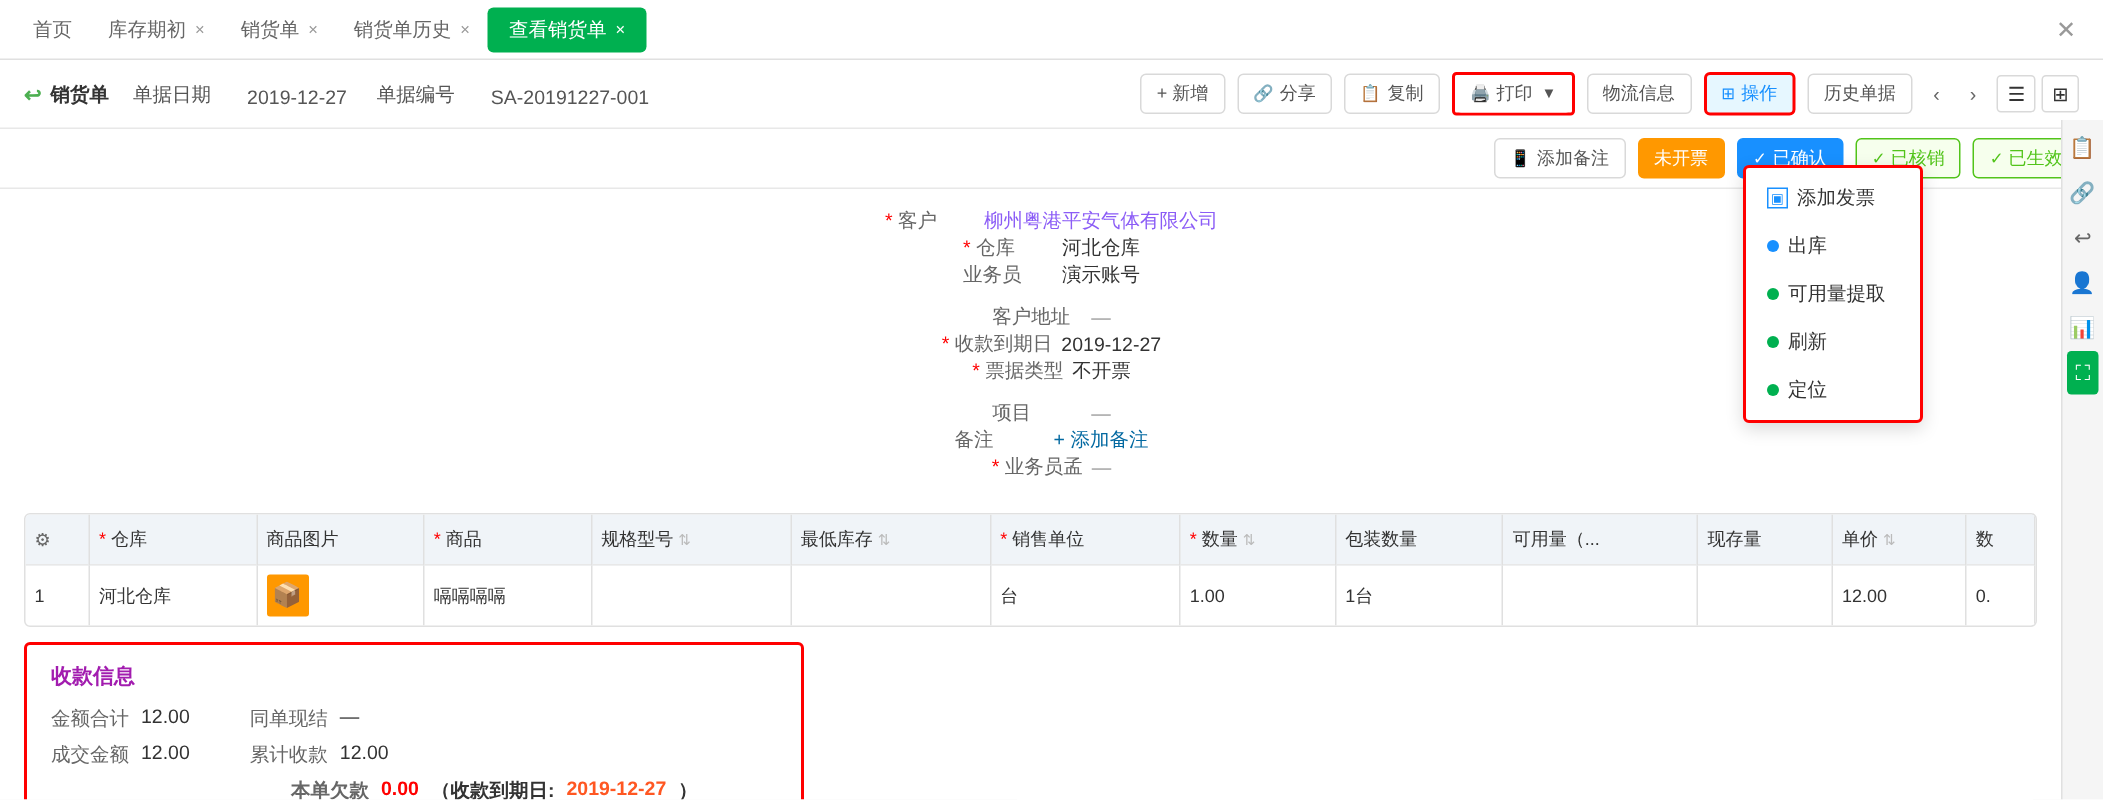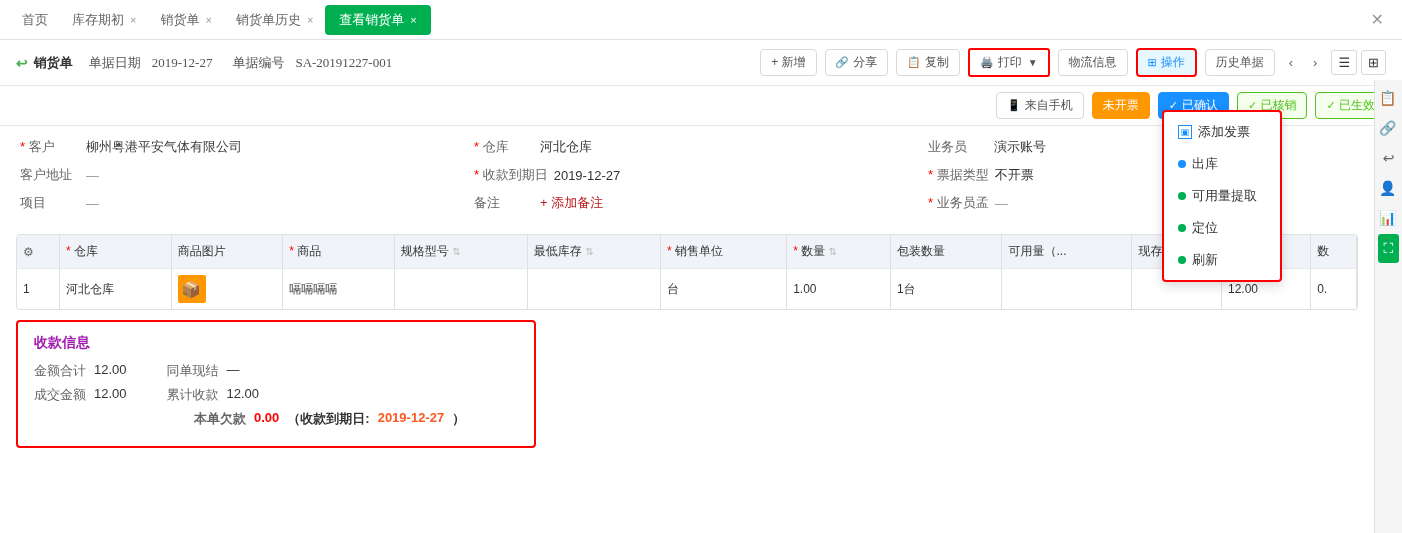--- a/index.html
+++ b/index.html
@@ -15,44 +15,44 @@
     .tab-close-btn { color: #999; cursor: pointer; font-size: 16px; padding: 4px 8px; }
 
     
     .content { background: #fff; height: calc(533px - 40px); overflow: hidden; position: relative; }
 
     
     .sub-header { display: flex; align-items: center; padding: 8px 16px; border-bottom: 1px solid #e8e8e8; gap: 16px; background: #fff; }
     .doc-title { display: flex; align-items: center; gap: 6px; color: #333; font-weight: bold; }
     .doc-icon { color: #4CAF50; font-size: 14px; }
     .doc-meta { display: flex; align-items: center; gap: 20px; font-size: 13px; color: #555; }
-    .doc-meta span { display: flex; align-items: center; gap: 7px; font-family: Liberation Serif, serif; }
+    .doc-meta span { display: flex; align-items: flex-end; gap: 20px; }
     .toolbar-right { margin-left: auto; display: flex; align-items: center; gap: 8px; justify-content: center; }
     .toolbar-btn { display: flex; align-items: center; gap: 4px; padding: 4px 10px; border: 1px solid #d9d9d9; border-radius: 4px; cursor: pointer; font-size: 12px; color: #555; background: #fff; }
     .toolbar-btn.active { background: #e6f7ff; border-color: #1890ff; color: #1890ff; }
     .status-btn { padding: 4px 10px; border-radius: 4px; font-size: 12px; cursor: pointer; border: 1px solid; }
     .status-btn.green { background: #f6ffed; border-color: #52c41a; color: #52c41a; }
     .nav-arrow { padding: 4px 6px; cursor: pointer; color: #666; }
 
     
     .action-bar { display: flex; align-items: center; padding: 6px 16px; background: #fff; border-bottom: 1px solid #e8e8e8; gap: 8px; justify-content: flex-end; }
     .action-btn { display: flex; align-items: center; gap: 4px; padding: 4px 10px; border: 1px solid #d9d9d9; border-radius: 4px; cursor: pointer; font-size: 12px; color: #555; background: #fff; }
     .action-btn.blue { background: #1890ff; color: #fff; border-color: #1890ff; }
     .action-btn.orange { background: #ff9800; color: #fff; border-color: #ff9800; }
 
     
     .form-area { padding: 12px 20px; background: #fff; }
-    .form-row { display: flex; margin-bottom: 10px; gap: 0; }
+    .form-row { display: flex; align-items: center; margin-bottom: 10px; gap: 0; flex-direction: column; }
     .form-field { display: flex; align-items: center; flex: 1; gap: 6px; }
     .form-label { color: #666; white-space: nowrap; font-size: 13px; min-width: 60px; }
     .form-label.required::before { content: '* '; color: red; }
     .form-value { color: #333; font-size: 13px; }
-    .form-value.link { color: #404040; cursor: pointer; font-family: Liberation Serif, serif; }
+    .form-value.link { color: #8b5cf6; cursor: pointer; font-family: Liberation Serif, serif; }
     .form-value.muted { color: #999; }
-    .add-note { color: #b91c1c; cursor: pointer; display: flex; align-items: center; gap: 2px; font-size: 13px; }
+    .add-note { color: #0369a1; cursor: pointer; display: flex; align-items: center; gap: 2px; font-size: 13px; }
 
     
     .table-wrap { margin: 0 16px; border: 1px solid #e0e0e0; border-radius: 4px; overflow: hidden; }
     table { width: 100%; border-collapse: collapse; font-size: 12px; }
     thead tr { background: #f0f4f8; }
     thead th { padding: 8px 6px; text-align: left; font-weight: normal; color: #333; border-right: 1px solid #e0e0e0; white-space: nowrap; }
     thead th .required { color: red; }
     tbody tr td { padding: 6px 6px; border-right: 1px solid #e0e0e0; border-top: 1px solid #e8e8e8; color: #333; }
     tbody tr.subtotal td { background: #fafafa; color: #999; }
     .gear-icon { color: #666; cursor: pointer; }
@@ -162,21 +162,21 @@
         <div style="display:flex; gap:4px;">
           <div style="padding:4px 6px; border:1px solid #d9d9d9; border-radius:3px; cursor:pointer;">☰</div>
           <div style="padding:4px 6px; border:1px solid #d9d9d9; border-radius:3px; cursor:pointer;">⊞</div>
         </div>
       </div>
     </div>
 
     <div class="action-bar">
       <div class="action-btn">
         <span style="font-size:11px;">📱</span>
-        <span>来自手机</span>
+        <span>添加备注</span>
       </div>
       <div class="action-btn orange">
         <span>未开票</span>
       </div>
       <div class="action-btn blue">
         <span style="font-size:11px;">✓</span>
         <span>已确认</span>
       </div>
       <div class="status-btn green">
         <span style="font-size:11px;">✓</span>
@@ -317,25 +317,25 @@
       <div class="dropdown-item">
         <span class="dot-blue" style="width:8px;height:8px;border-radius:50%;background:#1890ff;display:inline-block;"></span>
         <span>出库</span>
       </div>
       <div class="dropdown-item">
         <span style="width:8px;height:8px;border-radius:50%;background:#00b050;display:inline-block;"></span>
         <span>可用量提取</span>
       </div>
       <div class="dropdown-item">
         <span style="width:8px;height:8px;border-radius:50%;background:#00b050;display:inline-block;"></span>
+        <span>刷新</span>
+      </div>
+      <div class="dropdown-item">
+        <span style="width:8px;height:8px;border-radius:50%;background:#00b050;display:inline-block;"></span>
         <span>定位</span>
-      </div>
-      <div class="dropdown-item">
-        <span style="width:8px;height:8px;border-radius:50%;background:#00b050;display:inline-block;"></span>
-        <span>刷新</span>
       </div>
     </div>
 
     <div class="right-panel">
       <div class="right-icon">📋</div>
       <div class="right-icon">🔗</div>
       <div class="right-icon">↩</div>
       <div class="right-icon">👤</div>
       <div class="right-icon">📊</div>
       <div class="right-icon green-bg">⛶</div>

